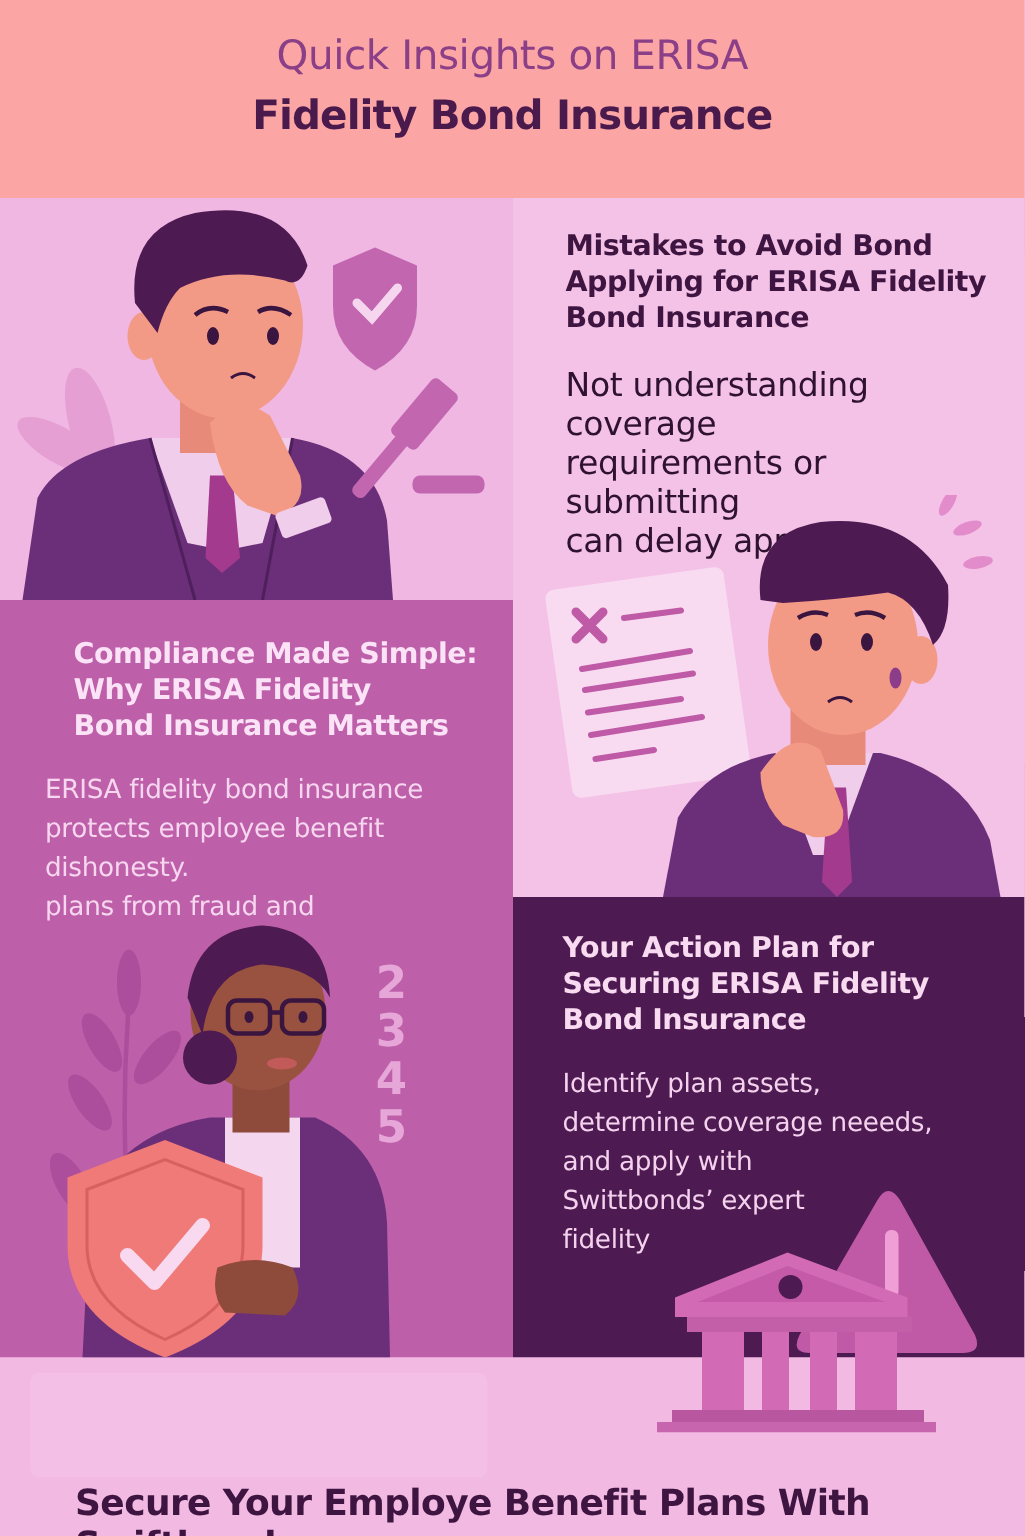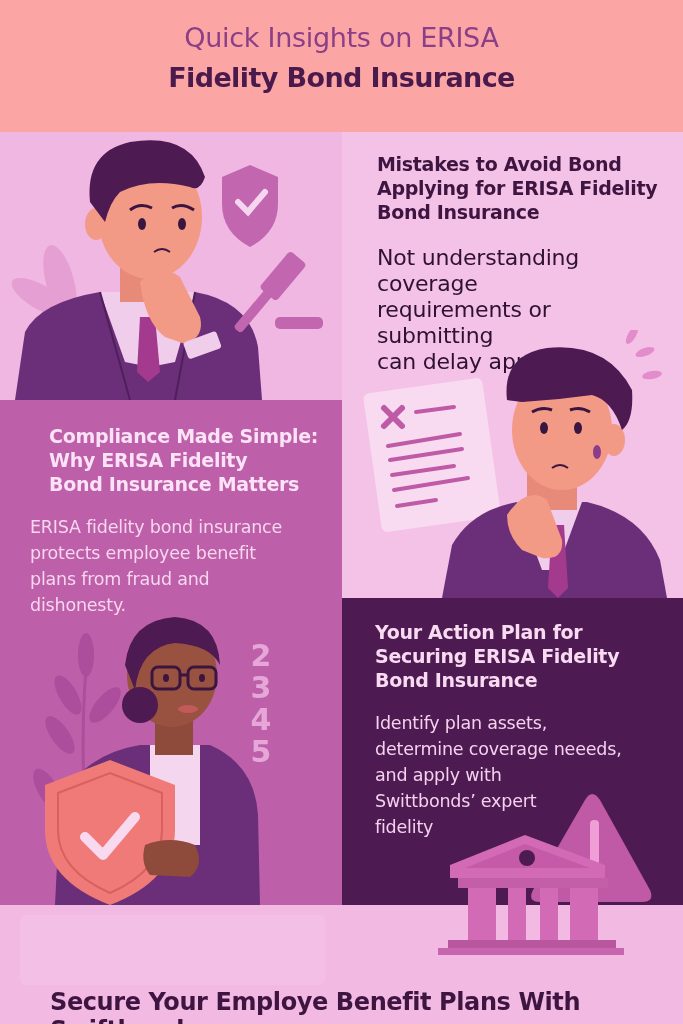--- a/index.html
+++ b/index.html
@@ -168,22 +168,22 @@
 </svg>
 
 <div class="abs card-title t-compliance">
   <div>Compliance Made Simple:</div>
   <div>Why ERISA Fidelity</div>
   <div>Bond Insurance Matters</div>
 </div>
 <div class="abs card-body b-compliance">
   <div>ERISA fidelity bond insurance</div>
   <div>protects employee benefit</div>
+  <div>dishonesty.</div>
   <div>plans from fraud and</div>
-  <div>dishonesty.</div>
 </div>
 
 <svg class="abs" style="left:0;top:605px" width="342" height="300" viewBox="0 0 342 300">
   <g fill="#a84a98" opacity="0.8">
     <path d="M85 200 Q80 120 88 40" stroke="#a84a98" stroke-width="3" fill="none"></path>
     <ellipse cx="86" cy="50" rx="8" ry="22"></ellipse>
     <ellipse cx="68" cy="90" rx="9" ry="22" transform="rotate(-30 68 90)"></ellipse>
     <ellipse cx="105" cy="100" rx="9" ry="22" transform="rotate(40 105 100)"></ellipse>
     <ellipse cx="60" cy="130" rx="9" ry="22" transform="rotate(-35 60 130)"></ellipse>
     <ellipse cx="48" cy="185" rx="10" ry="24" transform="rotate(-30 48 185)"></ellipse>

